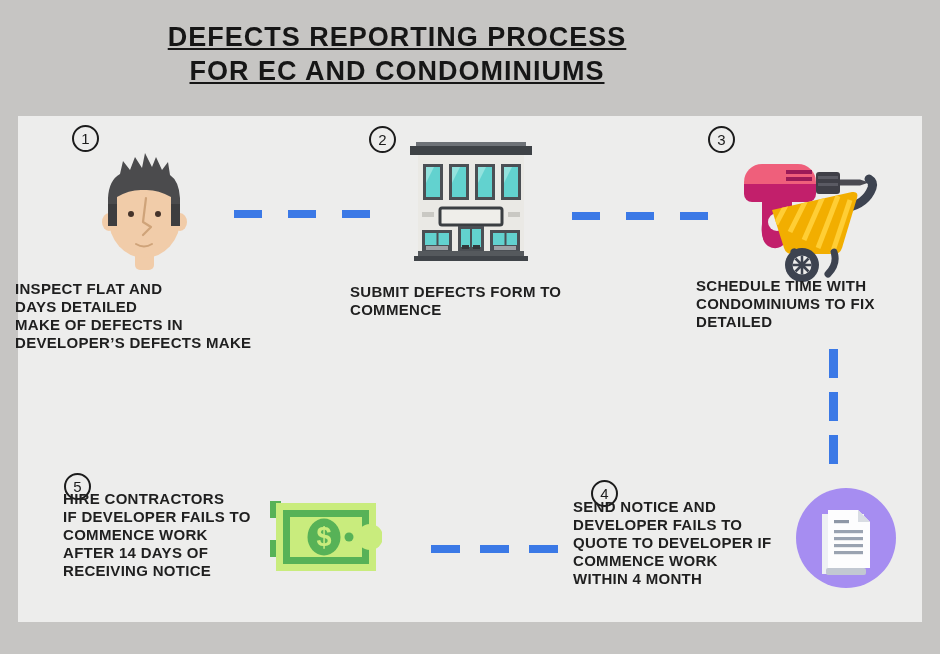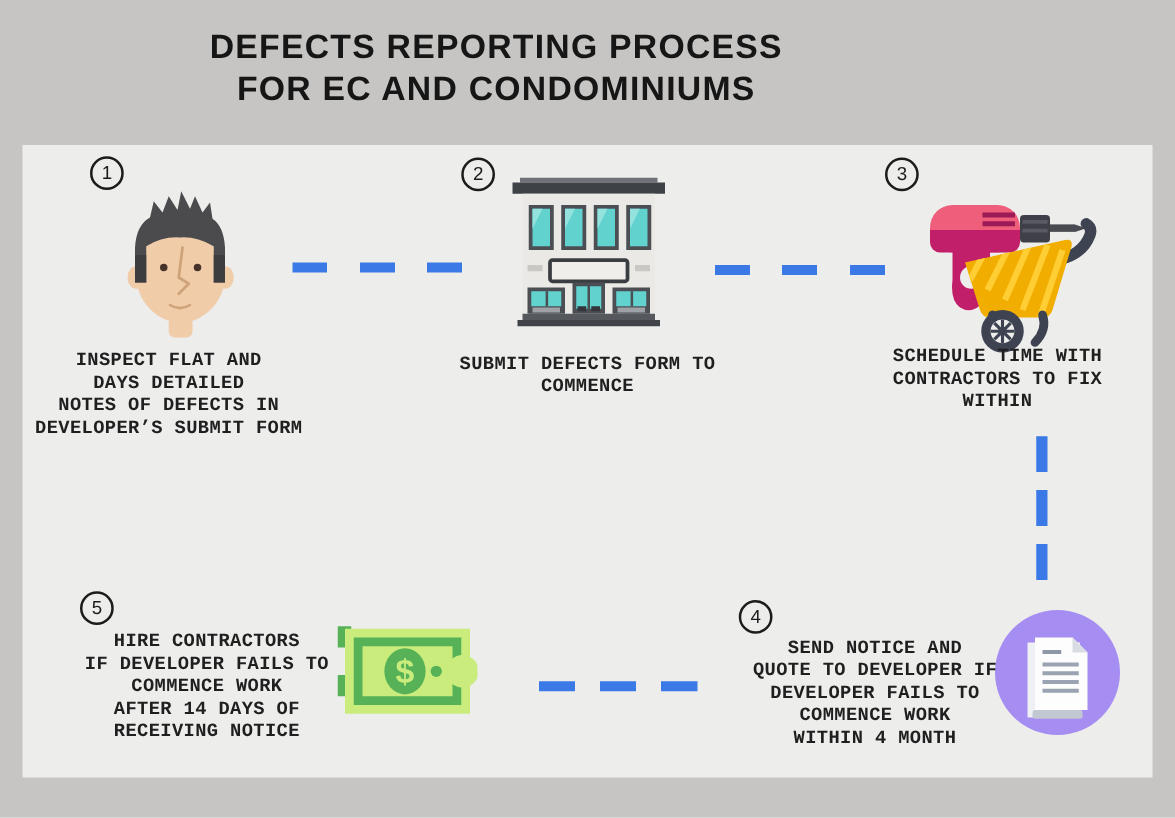--- a/index.html
+++ b/index.html
@@ -9,34 +9,35 @@
     font-family:"Liberation Sans", sans-serif;
     position:relative;
     overflow:hidden;
   }
   .stage{position:absolute;left:0;top:0;width:940px;height:654px;}
   .title{
     position:absolute;left:0;top:20px;width:794px;
     text-align:center;color:#161616;
     font-weight:bold;font-size:27px;line-height:34px;
     letter-spacing:1px;
+    text-decoration:underline;
   }
   .panel{
     position:absolute;left:18px;top:116px;width:904px;height:506px;
     background:#ededec;
   }
   .step-num{
     position:absolute;width:27px;height:27px;border-radius:50%;
     border:2px solid #1c1c1c;box-sizing:border-box;
     display:flex;align-items:center;justify-content:center;
     font-size:15px;font-weight:400;color:#1c1c1c;background:transparent;
   }
   .step-text{
-    position:absolute;text-align:center;color:#1f1f1f;
-    font-weight:bold;font-size:15px;line-height:18px;letter-spacing:0.3px;font-family:Liberation Mono, monospace;
+    position:absolute;text-align:left;color:#1f1f1f;
+    font-weight:bold;font-size:15px;line-height:18px;letter-spacing:0.3px;
   }
   .icon{position:absolute;}
   .connector{position:absolute;}
   .conn-h{height:8px;background:repeating-linear-gradient(90deg,#3b79e6 0 28px,transparent 28px 54px);}
   .conn-h2{height:8px;background:repeating-linear-gradient(90deg,#3b79e6 0 29px,transparent 29px 49px);}
   .conn-v{width:9px;background:repeating-linear-gradient(180deg,#3b79e6 0 29px,transparent 29px 43px);}
 </style>
 </head>
 <body>
 
@@ -63,22 +64,22 @@
       <rect x="79" y="56" width="9" height="22" fill="#3d3d3f"></rect>
       <circle cx="39" cy="66" r="3" fill="#45332a"></circle>
       <circle cx="66" cy="66" r="3" fill="#45332a"></circle>
       <path d="M54,50 L51,74 L59,79 L51,87" stroke="#cfa379" stroke-width="2.2" fill="none" stroke-linejoin="round" stroke-linecap="round"></path>
       <path d="M44,96 Q52,101 60,96" stroke="#cfa379" stroke-width="2" fill="none" stroke-linecap="round"></path>
     </svg>
   </div>
   <div class="step-text" style="left:15px;top:280px;width:240px;">
     <div>INSPECT FLAT AND</div>
     <div>DAYS DETAILED</div>
-    <div>NOTES OF DEFECTS IN</div>
-    <div>DEVELOPER’S SUBMIT FORM</div>
+    <div>MAKE OF DEFECTS IN</div>
+    <div>DEVELOPER’S DEFECTS MAKE</div>
   </div>
 
   <div class="connector conn-h" style="left:234px;top:210px;width:136px;"></div>
 
   <div class="step-num" style="left:369px;top:126px;">
     <span>2</span>
   </div>
   <div class="icon" style="left:406px;top:142px;width:130px;height:122px;">
     <svg width="130" height="122" viewBox="0 0 130 122">
       <rect x="10" y="0" width="110" height="4" fill="#6e7277"></rect>
@@ -170,22 +171,22 @@
         <line x1="66" y1="109.5" x2="66" y2="128.5"></line>
         <line x1="56.5" y1="119" x2="75.5" y2="119"></line>
         <line x1="59.5" y1="112.5" x2="72.5" y2="125.5"></line>
         <line x1="72.5" y1="112.5" x2="59.5" y2="125.5"></line>
       </g>
       <circle cx="66" cy="119" r="3.5" fill="#3d4350"></circle>
     </svg>
   </div>
   <div class="step-text" style="left:696px;top:277px;width:204px;">
     <div>SCHEDULE TIME WITH</div>
-    <div>CONTRACTORS TO FIX</div>
-    <div>WITHIN</div>
+    <div>CONDOMINIUMS TO FIX</div>
+    <div>DETAILED</div>
   </div>
 
   <div class="connector conn-v" style="left:829px;top:349px;height:116px;"></div>
 
   <div class="step-num" style="left:591px;top:480px;">
     <span>4</span>
   </div>
   <div class="icon" style="left:796px;top:488px;width:100px;height:100px;">
     <svg width="100" height="100" viewBox="0 0 100 100">
       <circle cx="50" cy="50" r="50" fill="#a68df1"></circle>
@@ -193,24 +194,24 @@
       <rect x="30" y="80" width="40" height="7" rx="2" fill="#c2c8d2"></rect>
       <path d="M32,22 L62,22 L74,34 L74,80 L32,80 Z" fill="#fdfdfe"></path>
       <polygon points="62,22 74,34 62,34" fill="#d9dde3"></polygon>
       <rect x="38" y="32" width="15" height="3.2" fill="#8e97a6"></rect>
       <rect x="38" y="42" width="29" height="3.2" fill="#9aa3b1"></rect>
       <rect x="38" y="49" width="29" height="3.2" fill="#9aa3b1"></rect>
       <rect x="38" y="56" width="29" height="3.2" fill="#9aa3b1"></rect>
       <rect x="38" y="63" width="29" height="3.2" fill="#9aa3b1"></rect>
     </svg>
   </div>
-  <div class="step-text" style="left:597px;top:498px;width:206px;margin-top:12px;">
+  <div class="step-text" style="left:573px;top:498px;width:206px;">
     <div>SEND NOTICE AND</div>
+    <div>DEVELOPER FAILS TO</div>
     <div>QUOTE TO DEVELOPER IF</div>
-    <div>DEVELOPER FAILS TO</div>
     <div>COMMENCE WORK</div>
     <div>WITHIN 4 MONTH</div>
   </div>
 
   <div class="connector conn-h2" style="left:431px;top:545px;width:127px;"></div>
 
   <div class="step-num" style="left:64px;top:473px;">
     <span>5</span>
   </div>
   <div class="icon" style="left:270px;top:495px;width:112px;height:84px;">
@@ -219,21 +220,21 @@
       <rect x="0" y="45" width="11" height="17" fill="#57b257"></rect>
       <rect x="6" y="8" width="100" height="68" fill="#c9ec7d"></rect>
       <rect x="13" y="15" width="86" height="54" fill="#57b257"></rect>
       <rect x="20" y="22" width="72" height="40" fill="#c9ec7d"></rect>
       <circle cx="100" cy="42" r="13" fill="#c9ec7d"></circle>
       <ellipse cx="54" cy="42" rx="16.5" ry="18.5" fill="#57b257"></ellipse>
       <text x="54" y="51" text-anchor="middle" font-family="Liberation Sans, sans-serif" font-size="27" font-weight="bold" fill="#c9ec7d">$</text>
       <circle cx="79" cy="42" r="4.5" fill="#57b257"></circle>
     </svg>
   </div>
-  <div class="step-text" style="left:63px;top:505px;width:205px;">
+  <div class="step-text" style="left:63px;top:490px;width:205px;">
     <div>HIRE CONTRACTORS</div>
     <div>IF DEVELOPER FAILS TO</div>
     <div>COMMENCE WORK</div>
     <div>AFTER 14 DAYS OF</div>
     <div>RECEIVING NOTICE</div>
   </div>
 
 </div>
 
 </body></html>

